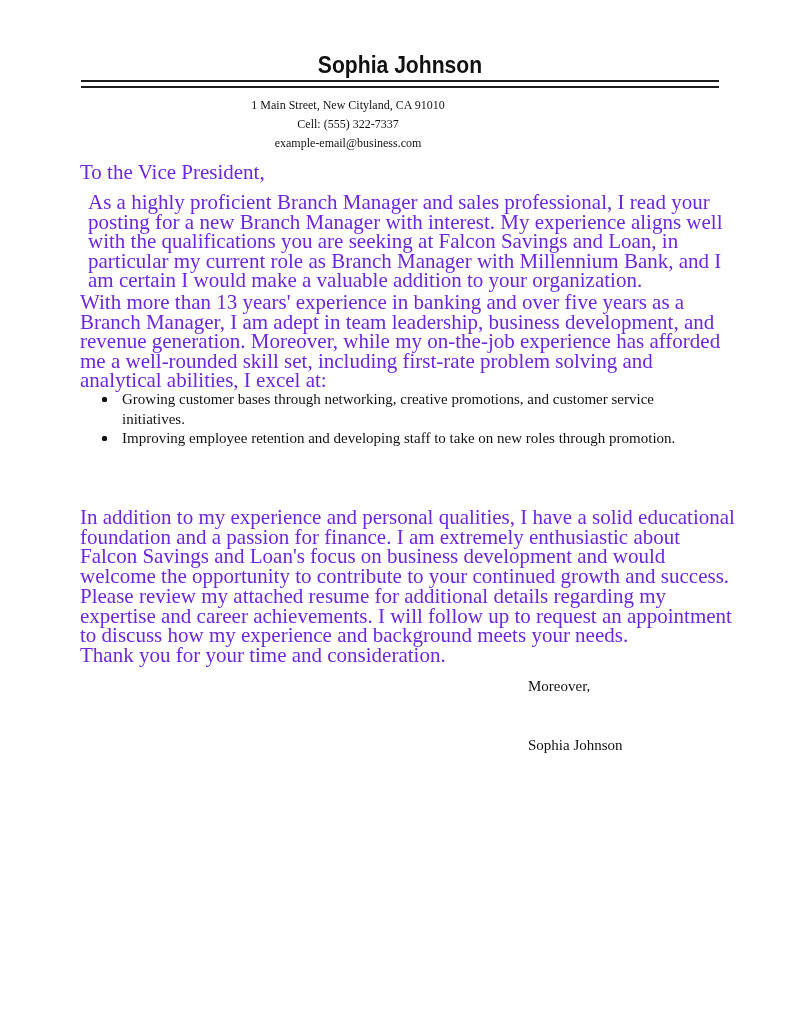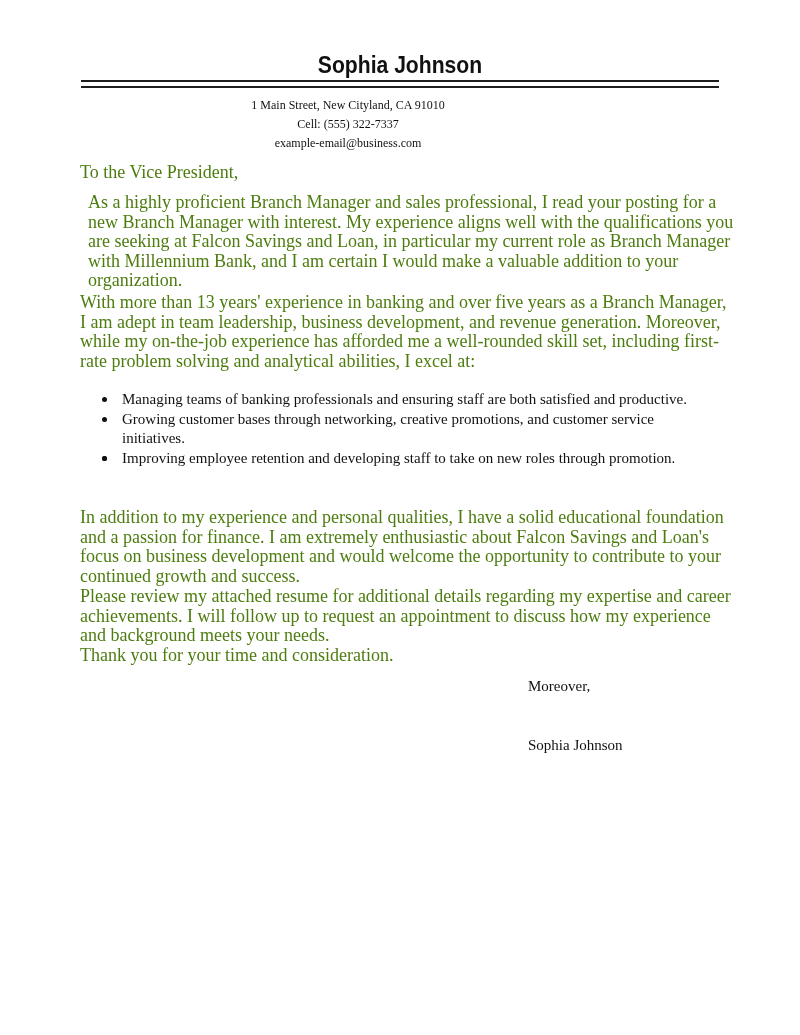--- a/index.html
+++ b/index.html
@@ -56,23 +56,23 @@
       text-align: center;
       font-size: 12px;
       line-height: 19px;
     }
     .contact div { white-space: nowrap; }
 
     .body-text {
       position: absolute;
       left: 80px;
       width: 655px;
-      font-size: 18px;
+      font-size: 21px;
       line-height: 19.5px;
-      color: #4d7c0f;
+      color: #6d28d9;
     }
     .salutation { top: 163px; }
     .para1 { top: 193px; margin-left: 8px; }
     .para2 { top: 293px; }
     .bullets {
       position: absolute;
       left: 80px;
       top: 390px;
       width: 640px;
       font-size: 15px;
@@ -132,21 +132,20 @@
 
   <div class="body-text salutation">To the Vice President,</div>
 
   <div class="body-text para1">As a highly proficient Branch Manager and sales professional, I read your posting for a new Branch Manager with interest. My experience aligns well with the qualifications you are seeking at Falcon Savings and Loan, in particular my current role as Branch Manager with Millennium Bank, and I am certain I would make a valuable addition to your organization.</div>
 
   <div class="body-text para2">With more than 13 years' experience in banking and over five years as a Branch Manager, I am adept in team leadership, business development, and revenue generation. Moreover, while my on-the-job experience has afforded me a well-rounded skill set, including first-rate problem solving and analytical abilities, I excel at:</div>
 
   <ul class="bullets">
     <li>
       <span class="bullet"></span>
-      <span>Managing teams of banking professionals and ensuring staff are both satisfied and productive.</span>
     </li>
     <li>
       <span class="bullet"></span>
       <span>Growing customer bases through networking, creative promotions, and customer service initiatives.</span>
     </li>
     <li>
       <span class="bullet"></span>
     </li>
     <li>
       <span class="bullet"></span>

